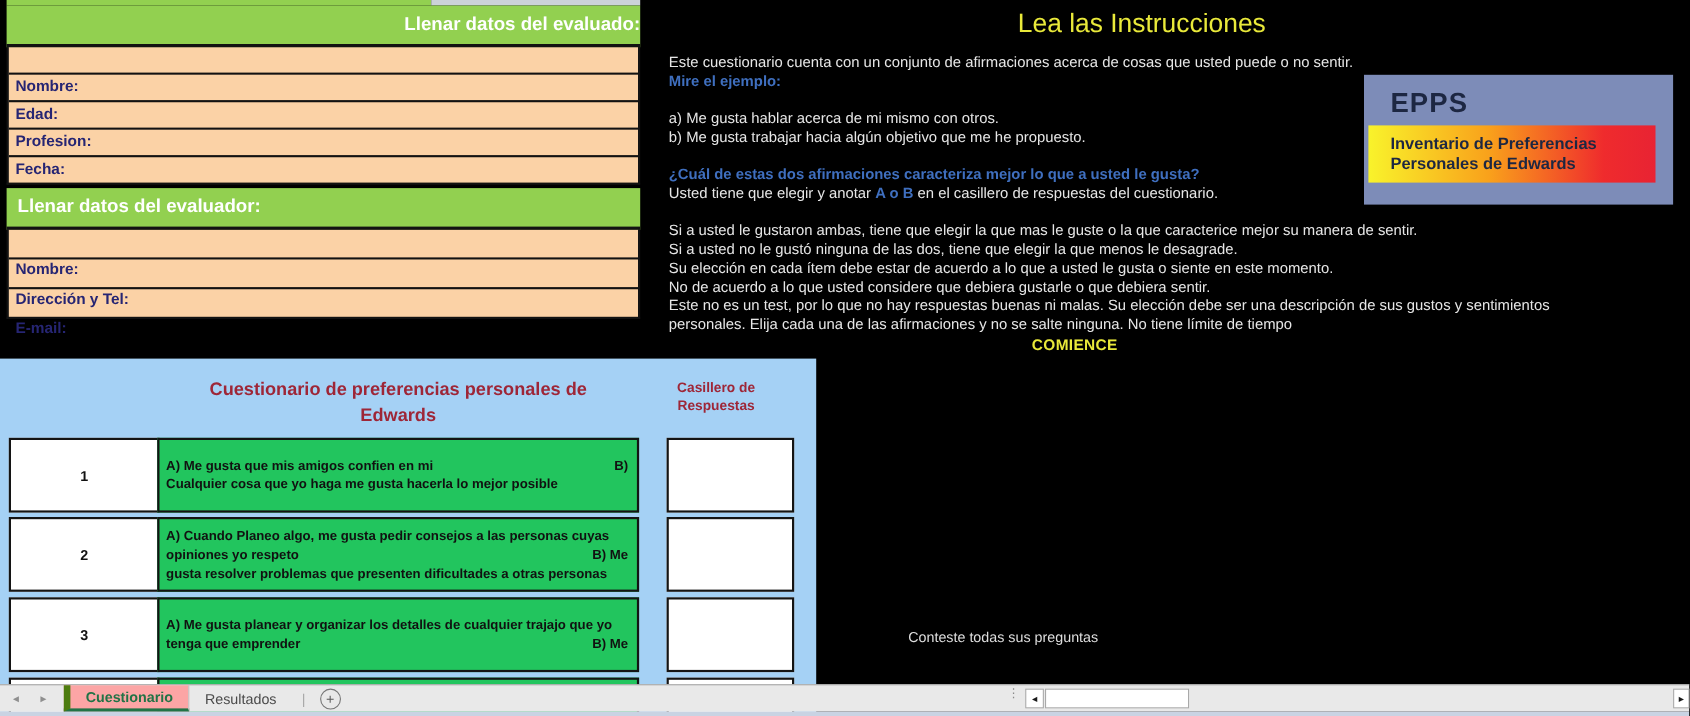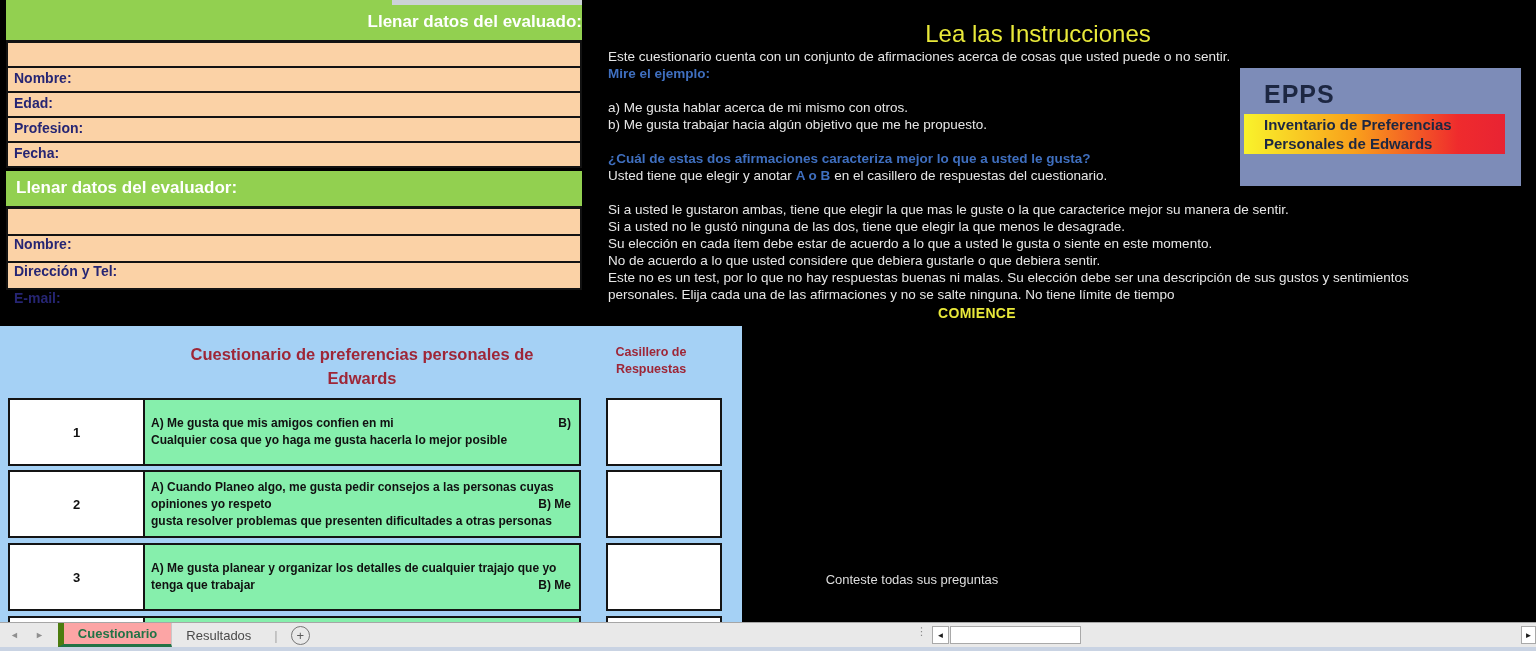--- a/index.html
+++ b/index.html
@@ -18,48 +18,48 @@
   .form-row{display:flex;background:#fbd2a6;border-bottom:2px solid #121212;align-items:center;}
   .form-row:last-child{border-bottom:none;}
   .ev1 .form-row{height:23px;}
   .ev2 .form-row{height:25px;}
   .form-label{width:133px;padding-left:6px;font-weight:bold;font-size:14px;color:#262573;
               border-right:2px solid #121212;align-self:stretch;display:flex;align-items:center;margin-top:35px;}
   .form-value{flex:1;height:100%;}
 
   
   .instr-title{position:absolute;left:582px;top:8px;width:912px;text-align:center;
-               color:#e9e93a;font-size:24px;margin-top:12px;}
+               color:#e9e93a;font-size:24px;}
   .instr-text{position:absolute;left:608px;top:48px;width:830px;font-size:13.5px;
               color:#e6e6e6;line-height:17px;}
   .instr-line{min-height:17px;white-space:nowrap;}
   .seg-b{color:#3f6fbf;font-weight:bold;}
   .comience{position:absolute;left:582px;top:305px;width:790px;text-align:center;
             color:#e9e93a;font-weight:bold;font-size:14px;letter-spacing:.3px;}
 
   
   .logo{position:absolute;left:1240px;top:68px;width:281px;height:118px;background:#7d8cb8;}
   .logo-acronym{position:absolute;left:24px;top:12px;font-size:25px;font-weight:bold;
                 color:#1d2742;letter-spacing:1px;}
-  .logo-band{position:absolute;left:4px;right:16px;top:46px;height:40px;
+  .logo-band{position:absolute;left:4px;right:16px;top:46px;height:52px;
              background:linear-gradient(90deg,#f9f32b 0%,#f9a11b 42%,#ef2b2d 82%,#e82333 100%);
              display:flex;flex-direction:column;justify-content:center;padding-left:20px;box-sizing:border-box;}
   .logo-sub{font-weight:bold;font-size:15px;color:#1d2742;line-height:19px;}
 
   
   .quest-panel{position:absolute;left:0;top:326px;width:742px;height:364px;
                background:#a5d1f5;overflow:hidden;}
   .quest-title{position:absolute;left:102px;top:16px;width:520px;text-align:center;
                color:#9e2637;font-weight:bold;font-size:16.5px;line-height:24px;}
   .answers-header{position:absolute;left:590px;top:18px;width:122px;text-align:center;
                   color:#9e2637;font-weight:bold;font-size:12.5px;line-height:17px;}
   .q-num{position:absolute;left:8px;width:137px;height:68px;background:#fff;
          border:2px solid #141414;box-sizing:border-box;display:flex;align-items:center;
          justify-content:center;font-weight:bold;font-size:13px;color:#111;}
-  .q-cell{position:absolute;left:143px;width:438px;height:68px;background:#86efac;
+  .q-cell{position:absolute;left:143px;width:438px;height:68px;background:#22c55e;
           border:2px solid #141414;box-sizing:border-box;padding:3px 6px;display:flex;
           flex-direction:column;justify-content:center;font-weight:bold;font-size:12px;
           line-height:17px;color:#111;overflow:hidden;}
   .q-line{display:flex;white-space:nowrap;}
   .q-right{margin-left:auto;padding-right:2px;}
   .q-ans{position:absolute;left:606px;width:116px;height:68px;background:#fff;
          border:2px solid #141414;box-sizing:border-box;}
   .conteste{position:absolute;left:762px;top:572px;width:300px;text-align:center;
             color:#dedede;font-size:13px;}
 
@@ -202,21 +202,21 @@
           <span>gusta resolver problemas que presenten dificultades a otras personas</span>
         </div>
       </div>
       <div class="q-ans" style="top: 144px;"></div>
       <div class="q-num" style="top: 217px;">3</div>
       <div class="q-cell" style="top: 217px;">
         <div class="q-line">
           <span>A) Me gusta planear y organizar los detalles de cualquier trajajo que yo</span>
         </div>
         <div class="q-line">
-          <span>tenga que trabajar</span>
+          <span>tenga que emprender</span>
           <span class="q-right">B) Me</span>
         </div>
       </div>
       <div class="q-ans" style="top: 217px;"></div>
       <div class="q-num" style="top: 290px;"></div>
       <div class="q-cell" style="top: 290px;"></div>
       <div class="q-ans" style="top: 290px;"></div>
     </div>
 
   <div class="conteste">Conteste todas sus preguntas</div>

